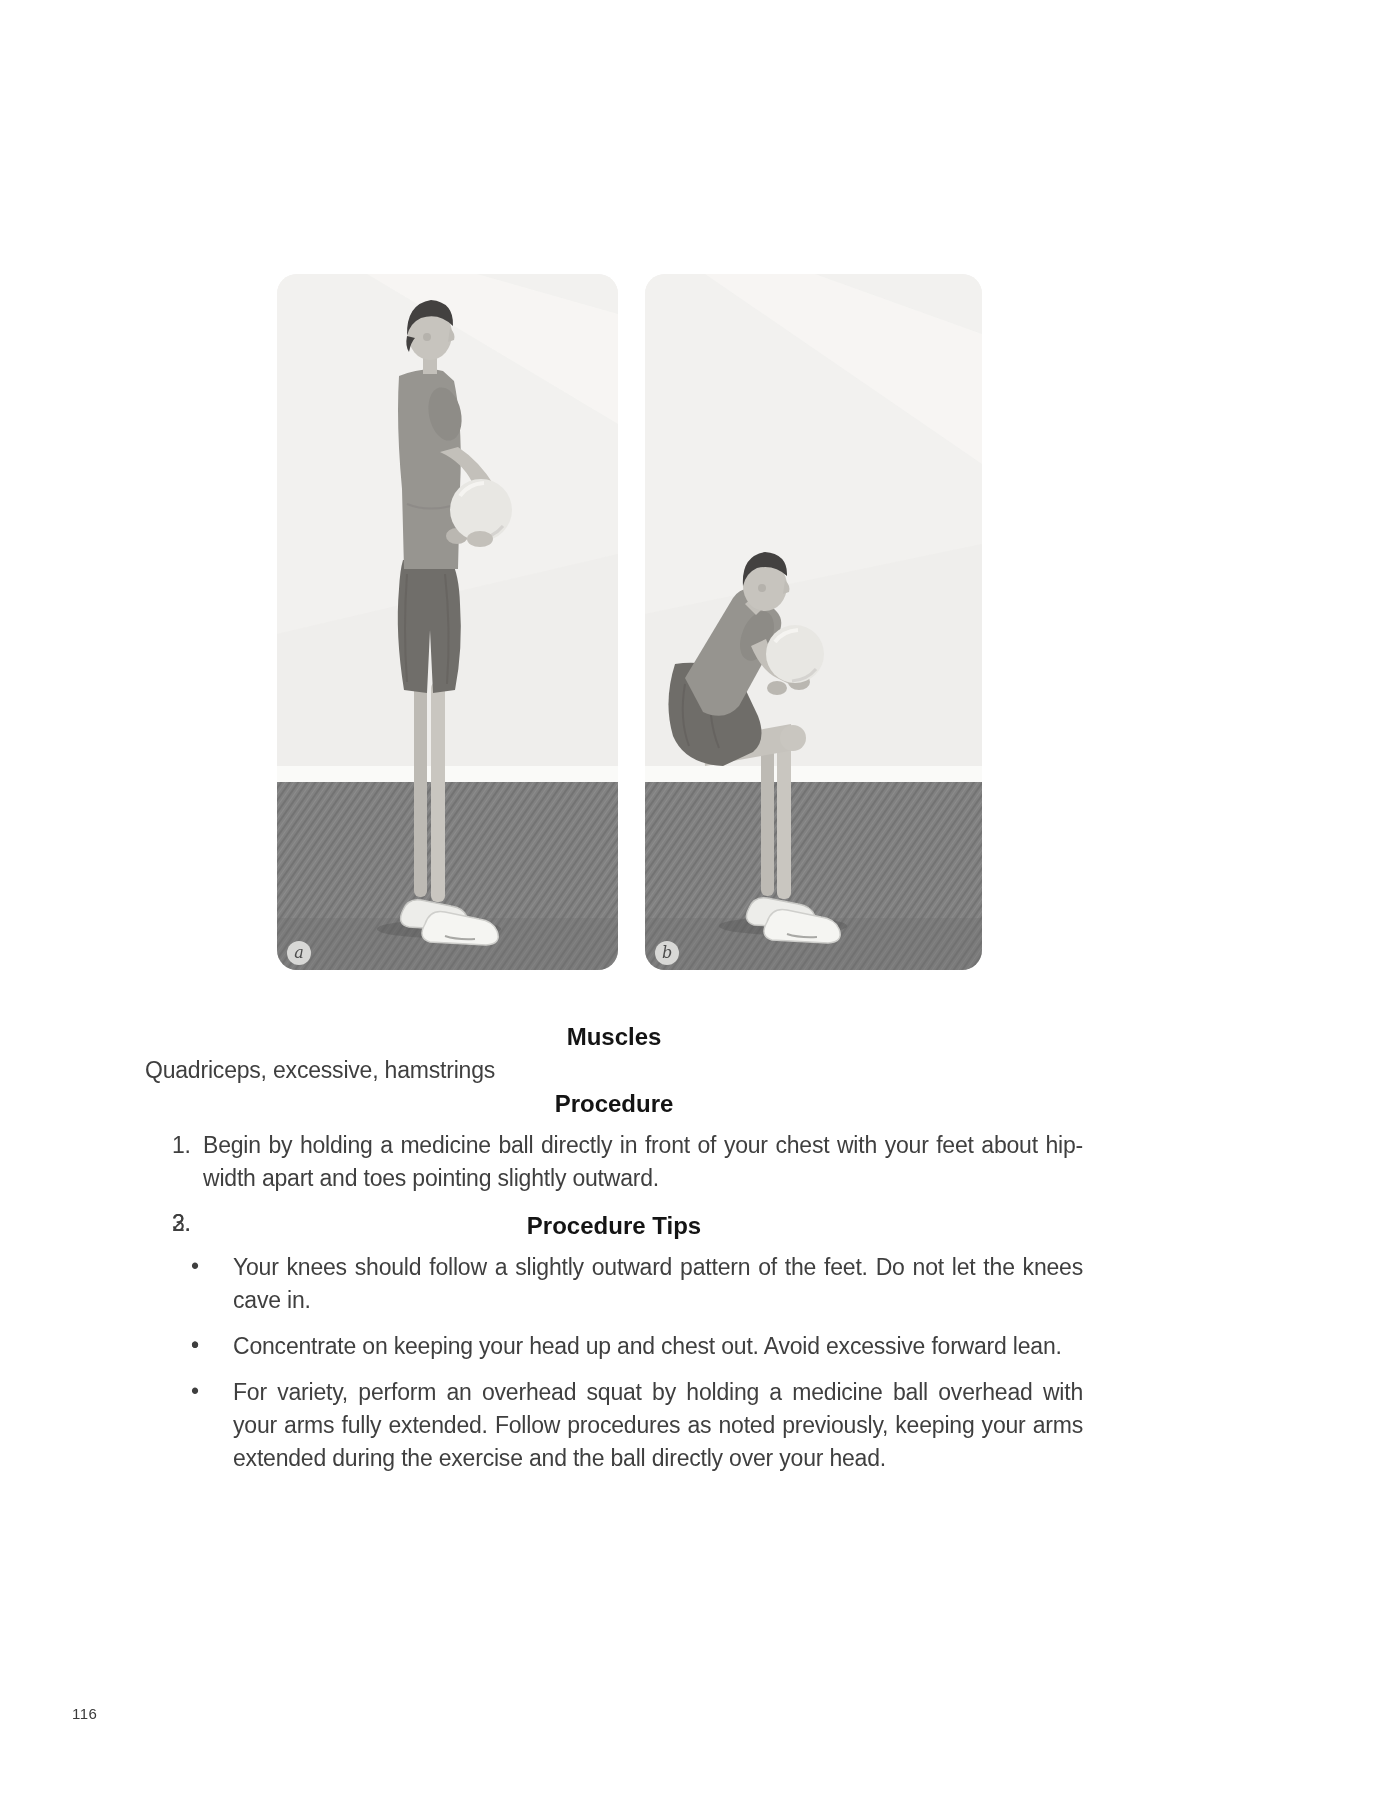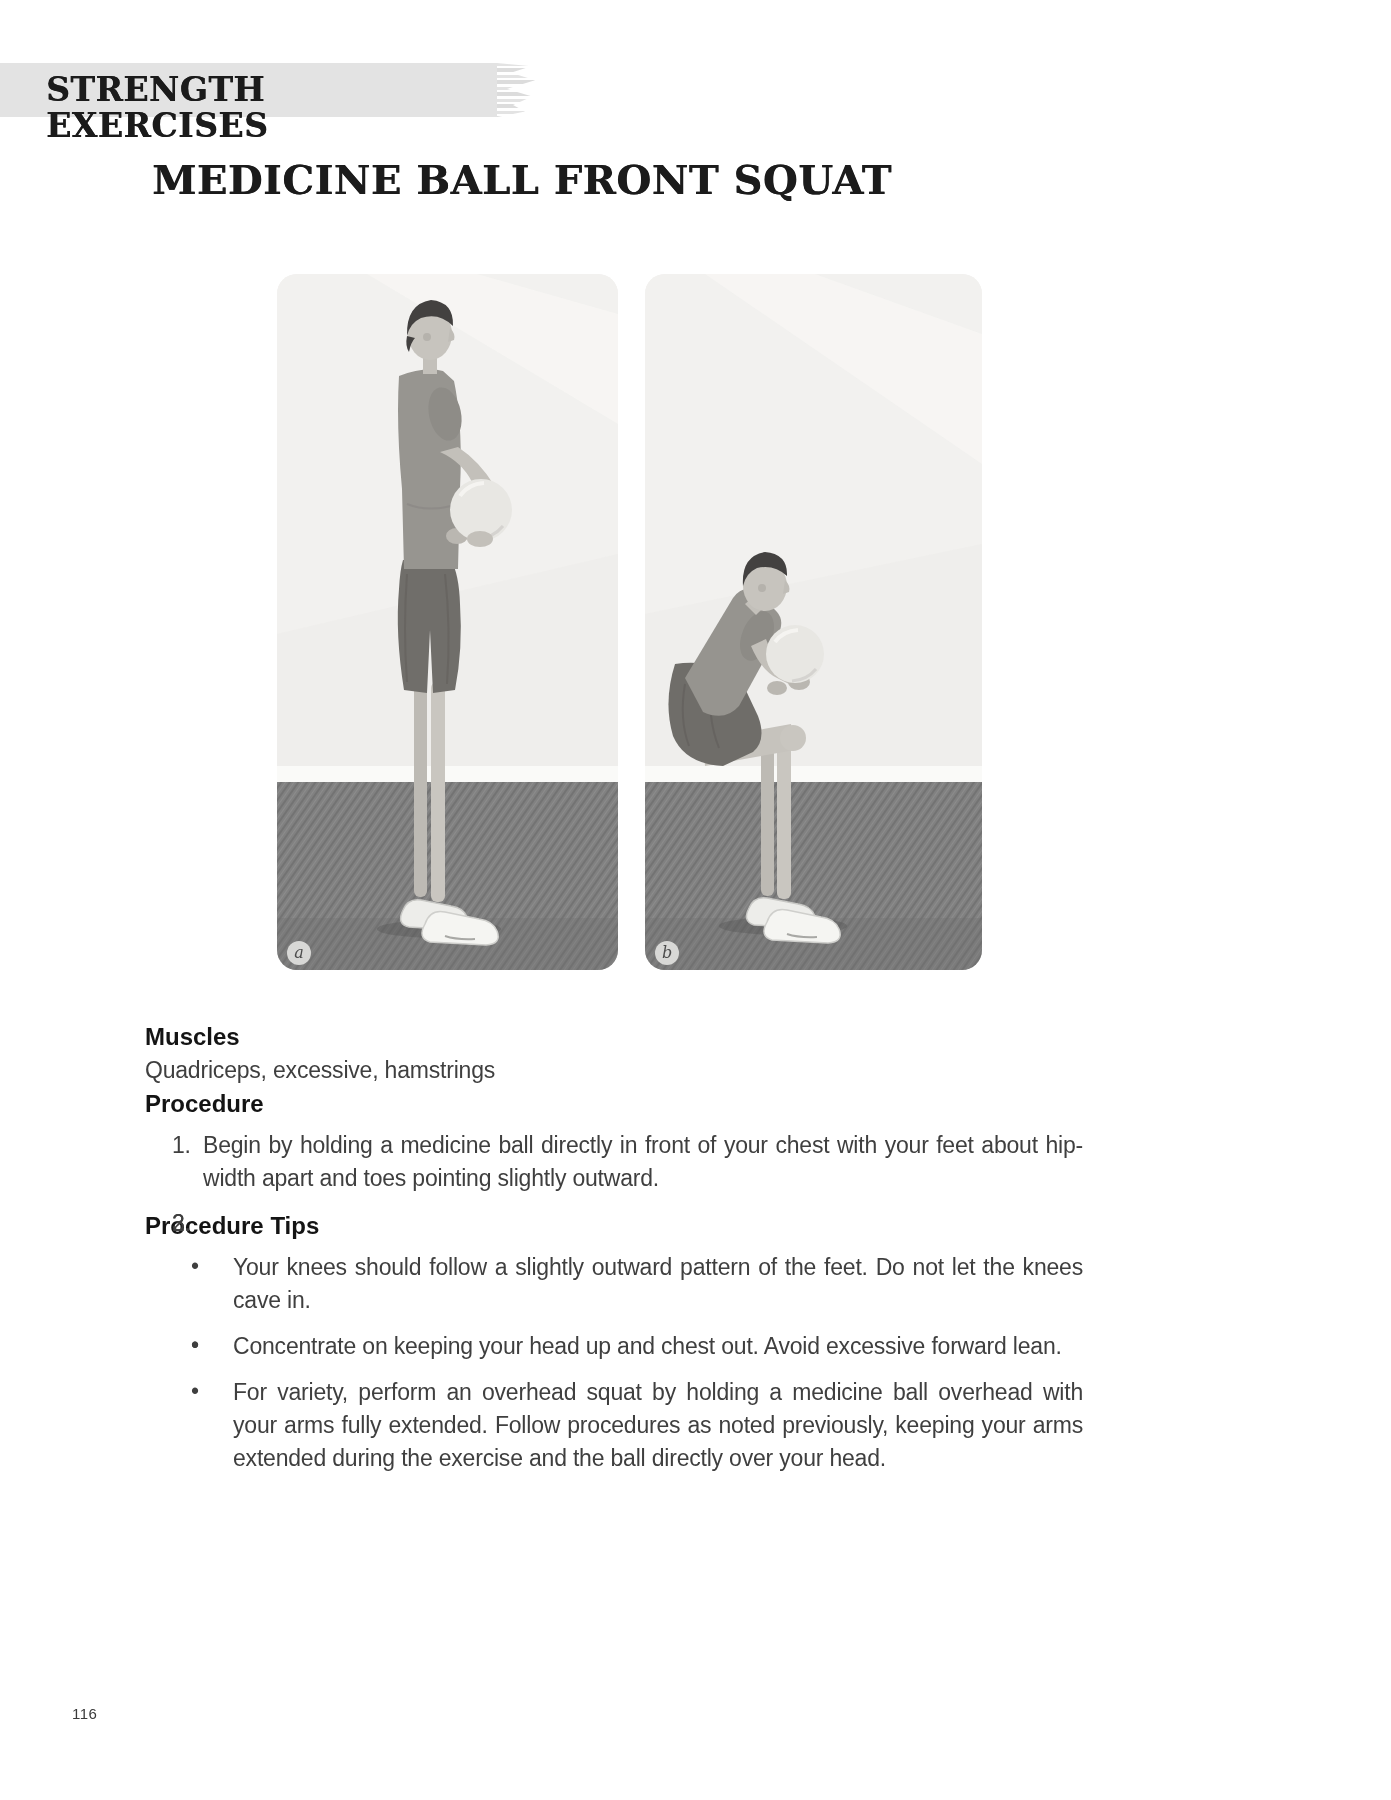--- a/index.html
+++ b/index.html
@@ -25,45 +25,41 @@
   .photo-b{left:645px;width:337px;}
   .photo svg{display:block;width:100%;height:100%;}
   .photo-label{position:absolute;left:10px;bottom:5px;width:24px;height:24px;border-radius:50%;
     background:#d8d8d6;color:#4d4d4d;font-family:"DejaVu Serif",serif;font-style:italic;
     font-size:16px;line-height:24px;text-align:center;}
 
   
   .content{position:absolute;left:145px;top:1022px;width:938px;color:#3f3f3f;
     font-size:23px;line-height:33px;letter-spacing:-.2px;}
   .sec-h{font-family:"Liberation Sans",sans-serif;font-weight:bold;color:#141414;
-    font-size:24px;line-height:30px;letter-spacing:0;}
+    font-size:24px;line-height:30px;letter-spacing:0;text-align:center;}
   .muscles-body{margin-top:2px;}
   .proc-h{margin-top:2px;}
   .tips-h{margin-top:16px;}
   ol.steps,ul.tips{list-style:none;margin:4px 0 0 0;padding:0;}
   ol.steps li{position:relative;margin-top:12px;padding-left:58px;text-align:justify;}
   ol.steps li .num{position:absolute;left:27px;top:0;}
   ul.tips li{position:relative;margin-top:13px;padding-left:88px;text-align:justify;}
   ul.tips li .blt{position:absolute;left:46px;top:-1px;}
   ol.steps li:first-child,ul.tips li:first-child{margin-top:10px;}
 
   
   .pageno{position:absolute;left:72px;top:1705px;font-size:15px;color:#3a3a3a;
     letter-spacing:.5px;}
 </style>
 </head>
 <body>
 
 <div class="page">
 
-  <div class="band">
-    <div class="stencil band-label">STRENGTH EXERCISES</div>
-  </div>
-
-  <div class="stencil title">MEDICINE BALL FRONT SQUAT</div>
+
 
   <div class="photo photo-a">
     <svg viewBox="0 0 341 696" preserveAspectRatio="none">
       <defs>
         <pattern id="cpA" width="7" height="7" patternUnits="userSpaceOnUse" patternTransform="rotate(35)">
           <rect width="7" height="7" fill="#818181"></rect>
           <line x1="1" y1="0" x2="1" y2="7" stroke="#737373" stroke-width="2"></line>
           <line x1="4.5" y1="0" x2="4.5" y2="7" stroke="#8c8c8c" stroke-width="1"></line>
         </pattern>
       </defs>

